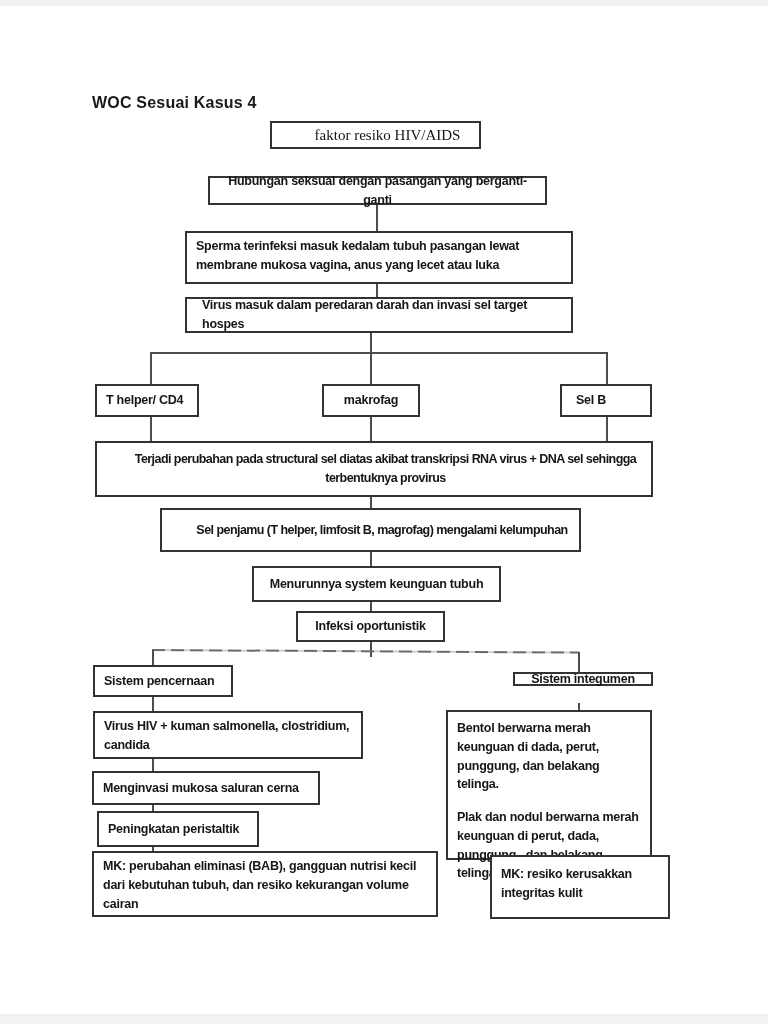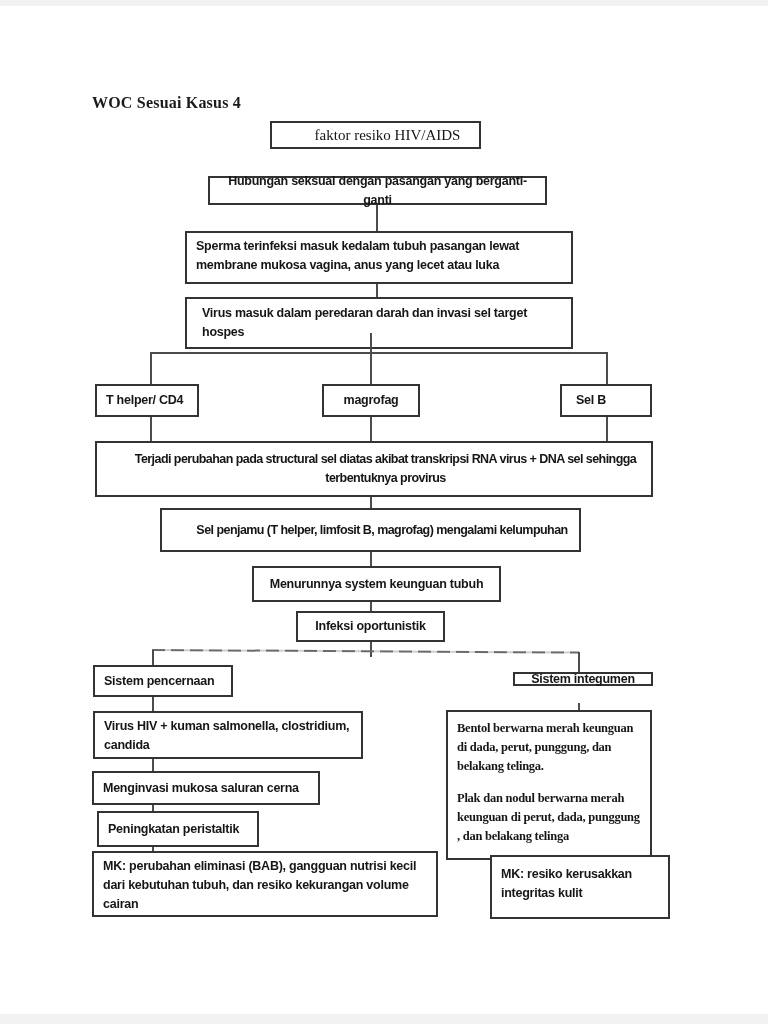--- a/index.html
+++ b/index.html
@@ -7,21 +7,21 @@
   #page{
     position:relative;
     width:768px;height:1024px;
     background:#ffffff;
     overflow:hidden;
     font-family:"Liberation Sans", sans-serif;
   }
   .edge-strip{position:absolute;left:0;width:768px;background:#f2f2f2;}
   #doc-title{
     position:absolute;left:92px;top:94px;
-    font-family:Liberation Serif, serif;
+    font-family:Liberation Sans, sans-serif;
     font-weight:bold;font-size:16px;color:#1a1a1a;
     letter-spacing:0.2px;white-space:nowrap;
   }
   .box{
     position:absolute;box-sizing:border-box;
     border:2px solid #333;background:#fff;
     color:#161616;
     font-weight:bold;font-size:12.5px;line-height:1.5;
     letter-spacing:-0.25px;
     padding:4px 9px;
@@ -35,43 +35,43 @@
   }
   .tight{letter-spacing:-0.55px;padding-left:32px;}
   .lv{position:absolute;width:2px;background:#4c4c4c;}
   .lh{position:absolute;height:2px;background:#4c4c4c;}
   .dashed{
     background:repeating-linear-gradient(90deg,#696969 0 13px,#cfcfcf 13px 19px);
     transform:rotate(0.35deg);transform-origin:left center;
   }
   .para + .para{margin-top:14px;}
   #node-mk-integumen{z-index:5;}
-  #node-bentol{z-index:1;font-family:Liberation Serif, serif;}
+  #node-bentol{z-index:1;}
 </style>
 </head>
 <body>
 
 <div id="page">
 
   <div class="edge-strip" style="top:0;height:6px;"></div>
   <div class="edge-strip" style="top:1014px;height:10px;"></div>
 
   <div id="doc-title">WOC Sesuai Kasus 4</div>
 
   <div class="box serifbox center" style="left:270px;top:121px;width:211px;height:28px;">faktor resiko HIV/AIDS</div>
 
   <div class="box center" style="left:208px;top:176px;width:339px;height:29px;">Hubungan seksual dengan pasangan yang berganti-ganti</div>
 
   <div class="box topalign" style="left:185px;top:231px;width:388px;height:53px;">Sperma terinfeksi masuk kedalam tubuh pasangan lewat membrane mukosa vagina, anus yang lecet atau luka</div>
 
-  <div class="box" style="left:185px;top:297px;width:388px;height:52px;padding-left:15px;">Virus masuk dalam peredaran darah dan invasi sel target hospes</div>
+  <div class="box" style="left:185px;top:297px;width:388px;height:36px;padding-left:15px;">Virus masuk dalam peredaran darah dan invasi sel target hospes</div>
 
   <div class="box" style="left:95px;top:384px;width:104px;height:33px;">T helper/ CD4</div>
 
-  <div class="box center" style="left:322px;top:384px;width:98px;height:33px;">magrofag</div>
+  <div class="box center" style="left:322px;top:384px;width:98px;height:33px;">makrofag</div>
 
   <div class="box" style="left:560px;top:384px;width:92px;height:33px;padding-left:14px;">Sel B</div>
 
   <div class="box center tight" style="left:95px;top:441px;width:558px;height:56px;">Terjadi perubahan pada structural sel diatas akibat transkripsi RNA virus + DNA sel sehingga terbentuknya provirus</div>
 
   <div class="box center tight" style="left:160px;top:508px;width:421px;height:44px;">Sel penjamu (T helper, limfosit B, magrofag) mengalami kelumpuhan</div>
 
   <div class="box center" style="left:252px;top:566px;width:249px;height:36px;">Menurunnya system keunguan tubuh</div>
 
   <div class="box center" style="left:296px;top:611px;width:149px;height:31px;">Infeksi oportunistik</div>

